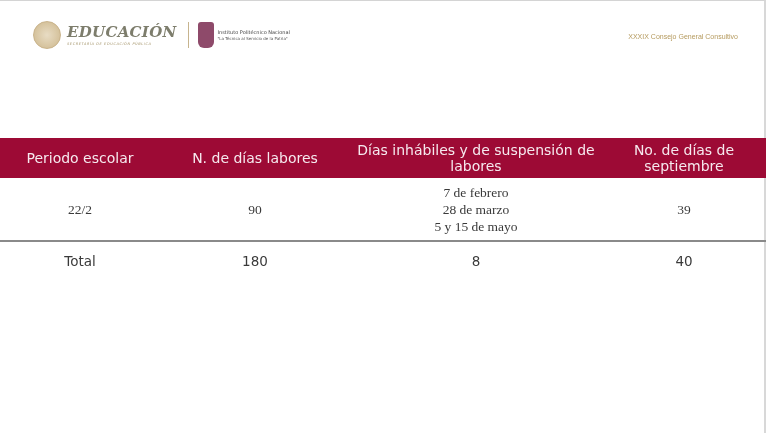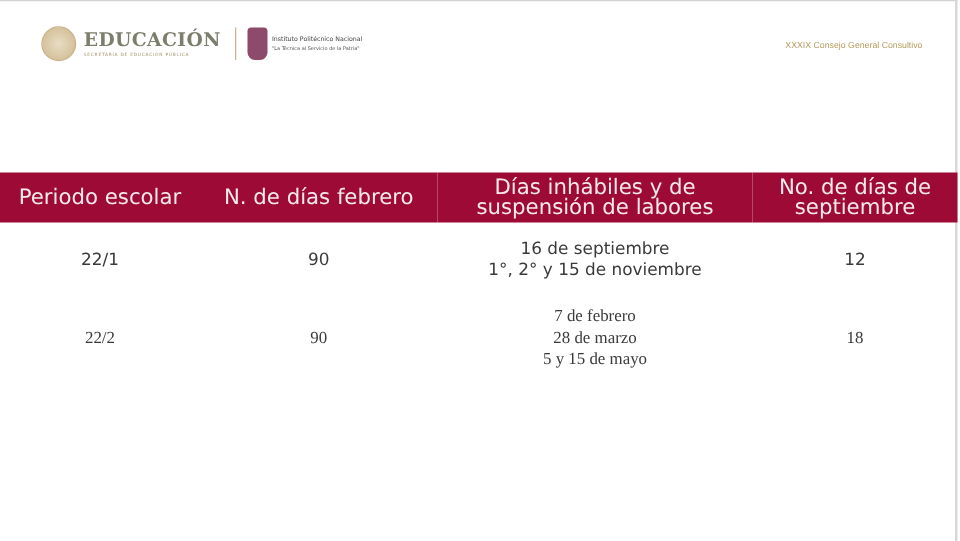--- a/index.html
+++ b/index.html
@@ -11,21 +11,21 @@
     position: absolute; left: 0; top: 0; width: 766px; height: 433px;
     border-top: 1px solid #d4d4d4; border-right: 2px solid #d8d8d8;
     box-sizing: border-box;
   }
   .header-logos { position: absolute; left: 33px; top: 18px; height: 32px; display: flex; align-items: center; }
   .seal {
     width: 28px; height: 28px; border-radius: 50%;
     background: radial-gradient(circle at 50% 50%, #e8dcc4 0%, #d8c6a2 60%, #cbb58c 100%);
     border: 1px solid #c9b38a; box-sizing: border-box;
   }
-  .edu-block { margin-left: 6px; display: flex; flex-direction: column; }
+  .edu-block { margin-left: 6px; display: flex; flex-direction: column; font-style: italic; }
   .edu-title {
     font-family: "DejaVu Serif", serif; font-weight: bold; font-size: 15px;
     color: #7d7d6c; letter-spacing: 0.3px; line-height: 16px;
   }
   .edu-sub { font-size: 3.5px; color: #a39368; letter-spacing: 0.6px; margin-top: 2px; line-height: 5px; }
   .vsep { width: 1px; height: 26px; background: #c7b48e; margin-left: 11px; margin-right: 9px; }
   .ipn-emblem {
     width: 16px; height: 26px; background: #7a2a50;
     border-radius: 3px 3px 6px 6px; opacity: 0.85;
   }
@@ -40,21 +40,21 @@
     position: absolute; left: 0; top: 137px; width: 766px;
     border-collapse: collapse; table-layout: fixed;
     font-family: "DejaVu Sans", sans-serif;
   }
   table.cal col.c1 { width: 160px; }
   table.cal col.c2 { width: 190px; }
   table.cal col.c3 { width: 252px; }
   table.cal col.c4 { width: 164px; }
   table.cal thead th {
     background: #9d0a35; color: #f6e9ee; font-weight: normal;
-    font-size: 17px; line-height: 16px; height: 40px; padding: 0 4px;
+    font-size: 14px; line-height: 16px; height: 40px; padding: 0 4px;
     text-align: center; vertical-align: middle;
   }
   table.cal tbody td {
     color: #3a3a3a; font-size: 13.5px; line-height: 17px; text-align: center;
     vertical-align: middle; padding: 0;
   }
   tr.r1 td { height: 60px; }
   tr.r2 td { height: 62px; padding-bottom: 2px; font-family: Liberation Serif, serif; }
   tr.total td { height: 38px; border-top: 2px solid #8a8a8a; padding-bottom: 4px; }
   .multi div { line-height: 17px; }
@@ -83,40 +83,37 @@
   <table class="cal">
     <colgroup>
       <col class="c1">
         <col class="c2">
         <col class="c3">
         <col class="c4">
     </colgroup>
     <thead>
       <tr>
         <th>Periodo escolar</th>
-        <th>N. de días febrero</th>
+        <th>N. de días labores</th>
         <th>Días inhábiles y de suspensión de labores</th>
         <th>No. de días de septiembre</th>
       </tr>
     </thead>
     <tbody>
-      <tr class="r1">
-        <td>22/1</td>
-        <td>90</td>
-        <td class="multi">
-          <div>16 de septiembre</div>
-          <div>1°, 2° y 15 de noviembre</div>
-        </td>
-        <td>12</td>
-      </tr>
       <tr class="r2">
         <td>22/2</td>
         <td>90</td>
         <td class="multi">
           <div>7 de febrero</div>
           <div>28 de marzo</div>
           <div>5 y 15 de mayo</div>
         </td>
-        <td>18</td>
+        <td>39</td>
+      </tr>
+      <tr class="total">
+        <td>Total</td>
+        <td>180</td>
+        <td>8</td>
+        <td>40</td>
       </tr>
     </tbody>
   </table>
 </div>
 
 </body></html>

